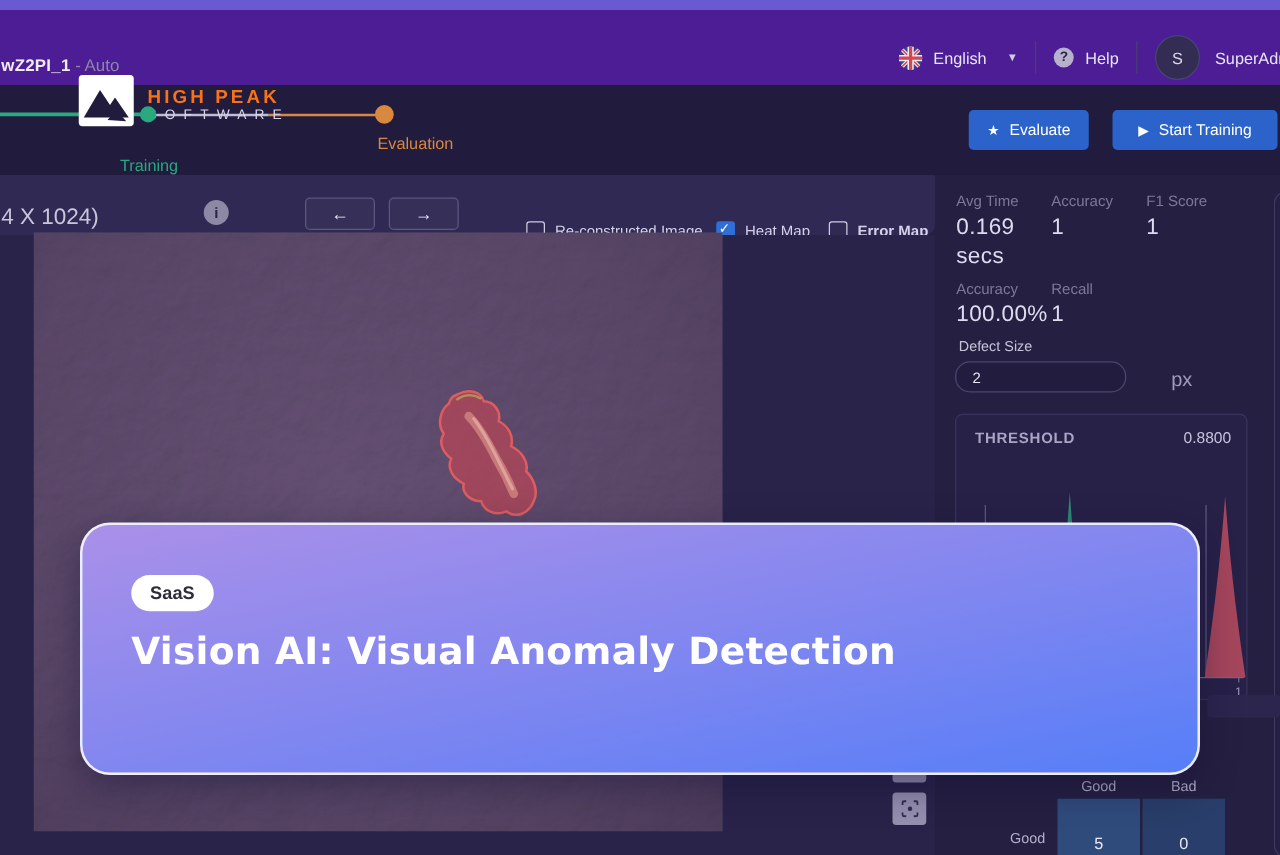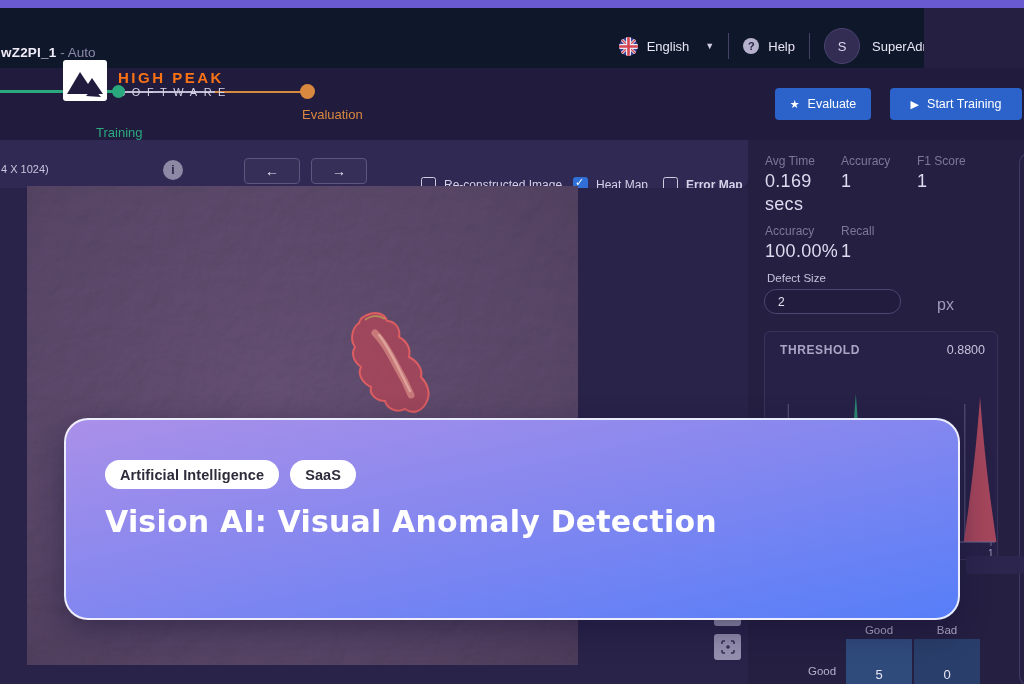--- a/index.html
+++ b/index.html
@@ -2,21 +2,21 @@
 <html><head>
 <meta charset="utf-8">
 <style>
   html,body{margin:0;padding:0;background:#1a1530;}
   .root{position:relative;width:1024px;height:684px;overflow:hidden;
         background:#252042;font-family:"Liberation Sans",sans-serif;
         -webkit-font-smoothing:antialiased;}
   .abs{position:absolute;}
   
   .top-strip{left:0;top:0;width:1024px;height:8px;background:#695ad1;}
-  .hdr1{left:0;top:8px;width:924px;height:60px;background:#0f172a;}
+  .hdr1{left:0;top:8px;width:1024px;height:60px;background:#4c1d95;}
   .hdr2{left:0;top:68px;width:1024px;height:72px;background:#211b3d;}
   .proj{left:1px;top:37px;font-size:13.5px;color:#efecf8;white-space:nowrap;}
   .proj b{font-weight:bold;letter-spacing:.2px;}
   .proj .mode{color:#8d87ab;font-weight:normal;}
   .hdr1-right{right:0;top:20px;height:36px;display:flex;align-items:center;gap:14px;
               padding-right:0;white-space:nowrap;}
   .lang{display:flex;align-items:center;gap:9px;color:#e8e5f4;font-size:13px;cursor:pointer;}
   .flag{width:19px;height:19px;border-radius:50%;overflow:hidden;display:inline-block;}
   .caret{font-size:9px;color:#cfccdf;margin-left:7px;}
   .vdiv{width:1px;height:26px;background:#474168;}
@@ -38,21 +38,21 @@
   .dot-orange{left:300px;top:84px;width:15px;height:15px;border-radius:50%;background:#d9883f;z-index:5;}
   .step-training{left:96px;top:105px;font-size:13px;color:#2aa87e;margin-top:20px;}
   .step-eval{left:302px;top:107px;font-size:13px;color:#d9883f;}
   .btn{height:32px;background:#2b63cb;border-radius:4px;color:#fff;font-size:12.5px;
        display:flex;align-items:center;justify-content:center;gap:8px;cursor:pointer;border:none;}
   .btn .ic{font-size:11px;}
   .btn-eval{left:775px;top:88px;width:96px;}
   .btn-train{left:890px;top:88px;width:132px;}
   
   .toolbar{left:0;top:140px;width:748px;height:48px;background:#2f2954;border-radius:0 0 8px 0;}
-  .res{left:1px;top:163px;font-size:11px;color:#c9c5dd;}
+  .res{left:1px;top:163px;font-size:18px;color:#c9c5dd;}
   .info-ic{left:163px;top:160px;width:20px;height:20px;border-radius:50%;background:#8d88a4;
            color:#2a2446;font-size:12px;font-weight:bold;display:flex;align-items:center;
            justify-content:center;cursor:pointer;}
   .navbtn{top:158px;width:54px;height:24px;border:1px solid #5d5780;background:#363058;
           border-radius:4px;color:#e8e5f4;font-size:14px;display:flex;align-items:center;
           justify-content:center;cursor:pointer;}
   .nav-back{left:244px;} .nav-fwd{left:311px;}
   .cb{top:177px;display:flex;align-items:center;gap:8px;cursor:pointer;}
   .cb .box{width:13px;height:13px;border:1.5px solid #cfccdf;border-radius:2.5px;background:transparent;}
   .cb .box.checked{background:#2f6fd6;border-color:#2f6fd6;position:relative;}
@@ -271,19 +271,18 @@
   <div class="abs mini-rect"></div>
 
   <div class="abs tbl-head th-good">Good</div>
   <div class="abs tbl-head th-bad">Bad</div>
   <div class="abs tbl-rowlabel">Good</div>
   <div class="abs cell cell-1">5</div>
   <div class="abs cell cell-2">0</div>
 
   <div class="abs overlay">
     <div class="abs tags">
-      <span class="tag">Artificial Intelligence</span>
       <span class="tag">SaaS</span>
     </div>
     <div class="abs ov-title">Vision AI: Visual Anomaly Detection</div>
   </div>
 
 </div>
 
 </body></html>

